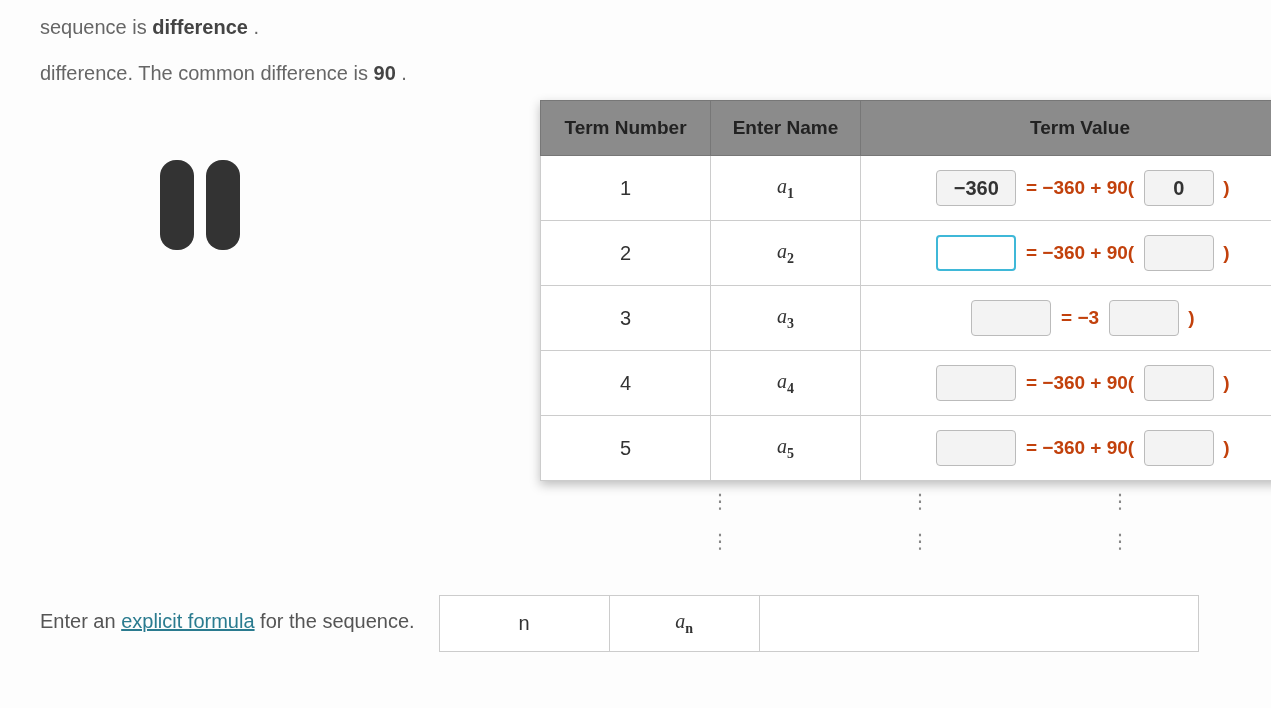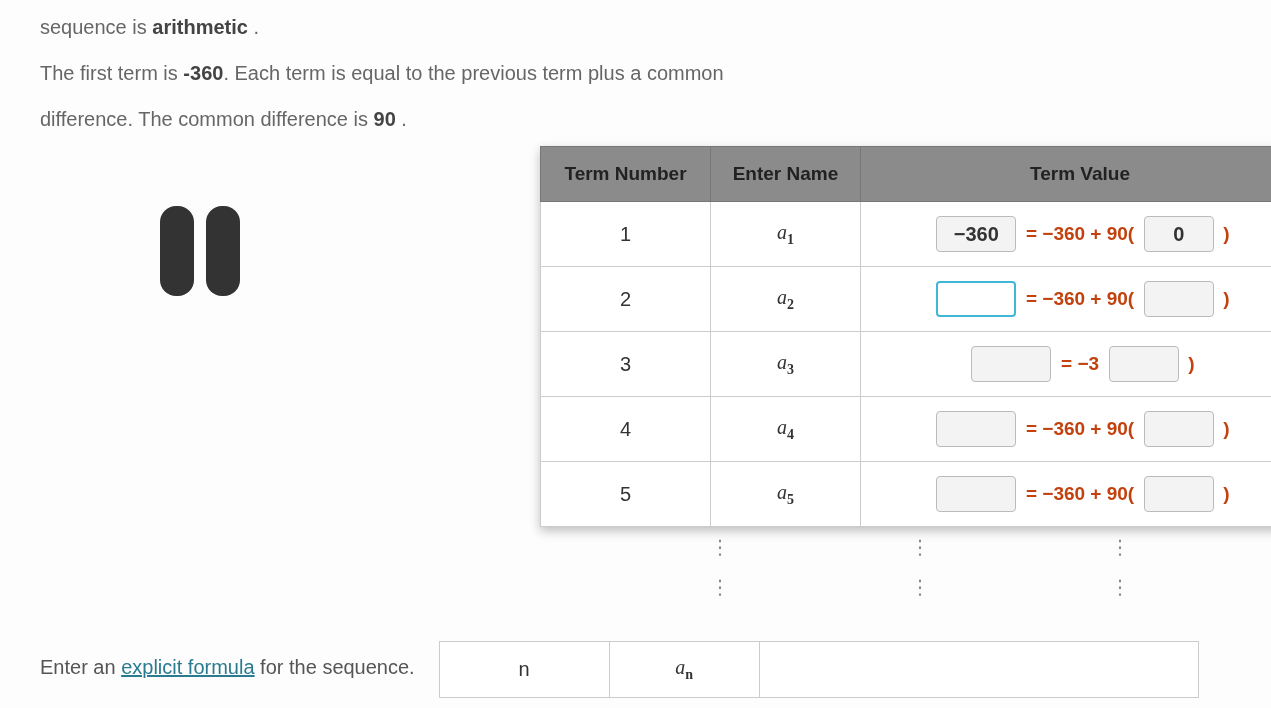--- a/index.html
+++ b/index.html
@@ -91,24 +91,21 @@
   .pause-bar {
     width: 34px; height: 90px; background: #333;
     border-radius: 16px;
   }
 </style>
 </head>
 <body>
 
 <div class="page">
   <div class="text-line">
-    <span>sequence is </span><span class="bold">arithmetic</span><span> .</span>
-  </div>
-  <div class="text-line">
-    <span>The first term is </span><span class="bold">-360</span><span>. Each term is equal to the previous term plus a common</span>
+    <span>sequence is </span><span class="bold">difference</span><span> .</span>
   </div>
   <div class="text-line">
     <span>difference. The common difference is </span><span class="bold">90</span><span> .</span>
   </div>
 
   <div class="content-area">
     <div class="left-col">
       <div class="pause-icon">
         <div class="pause-bar"></div>
         <div class="pause-bar"></div>

